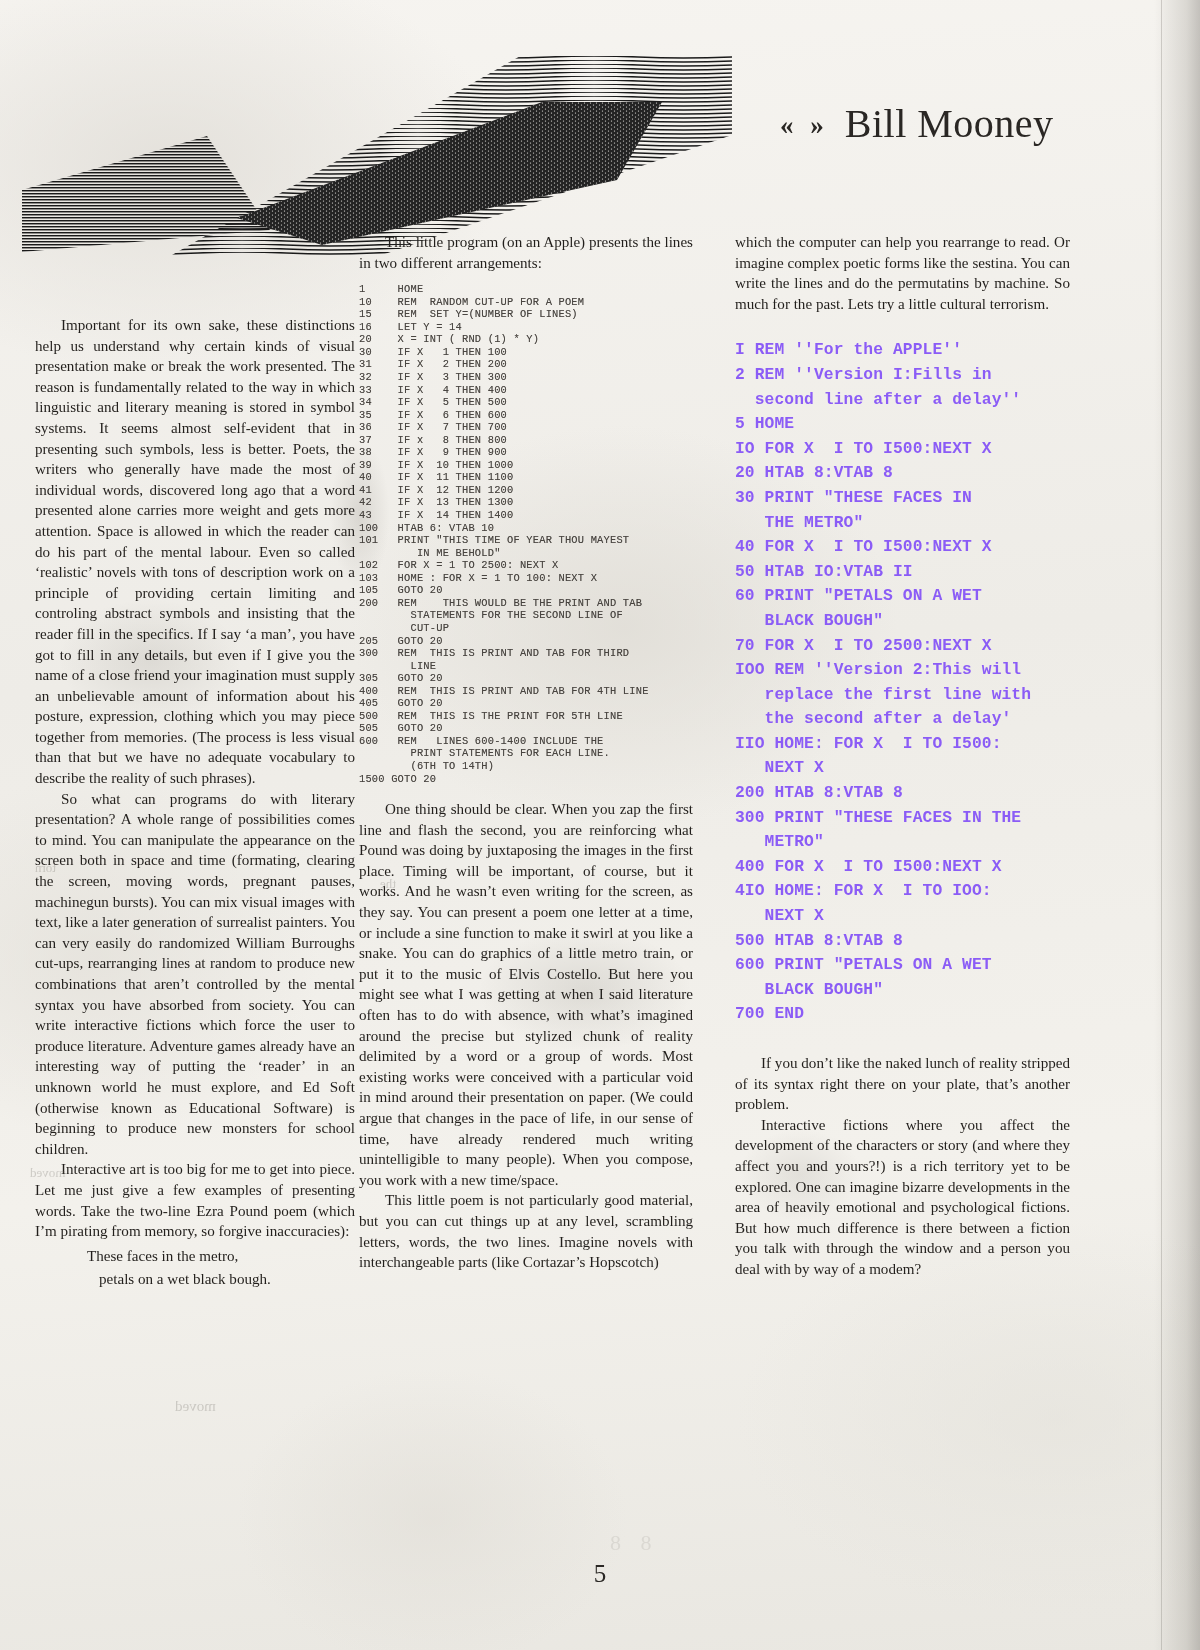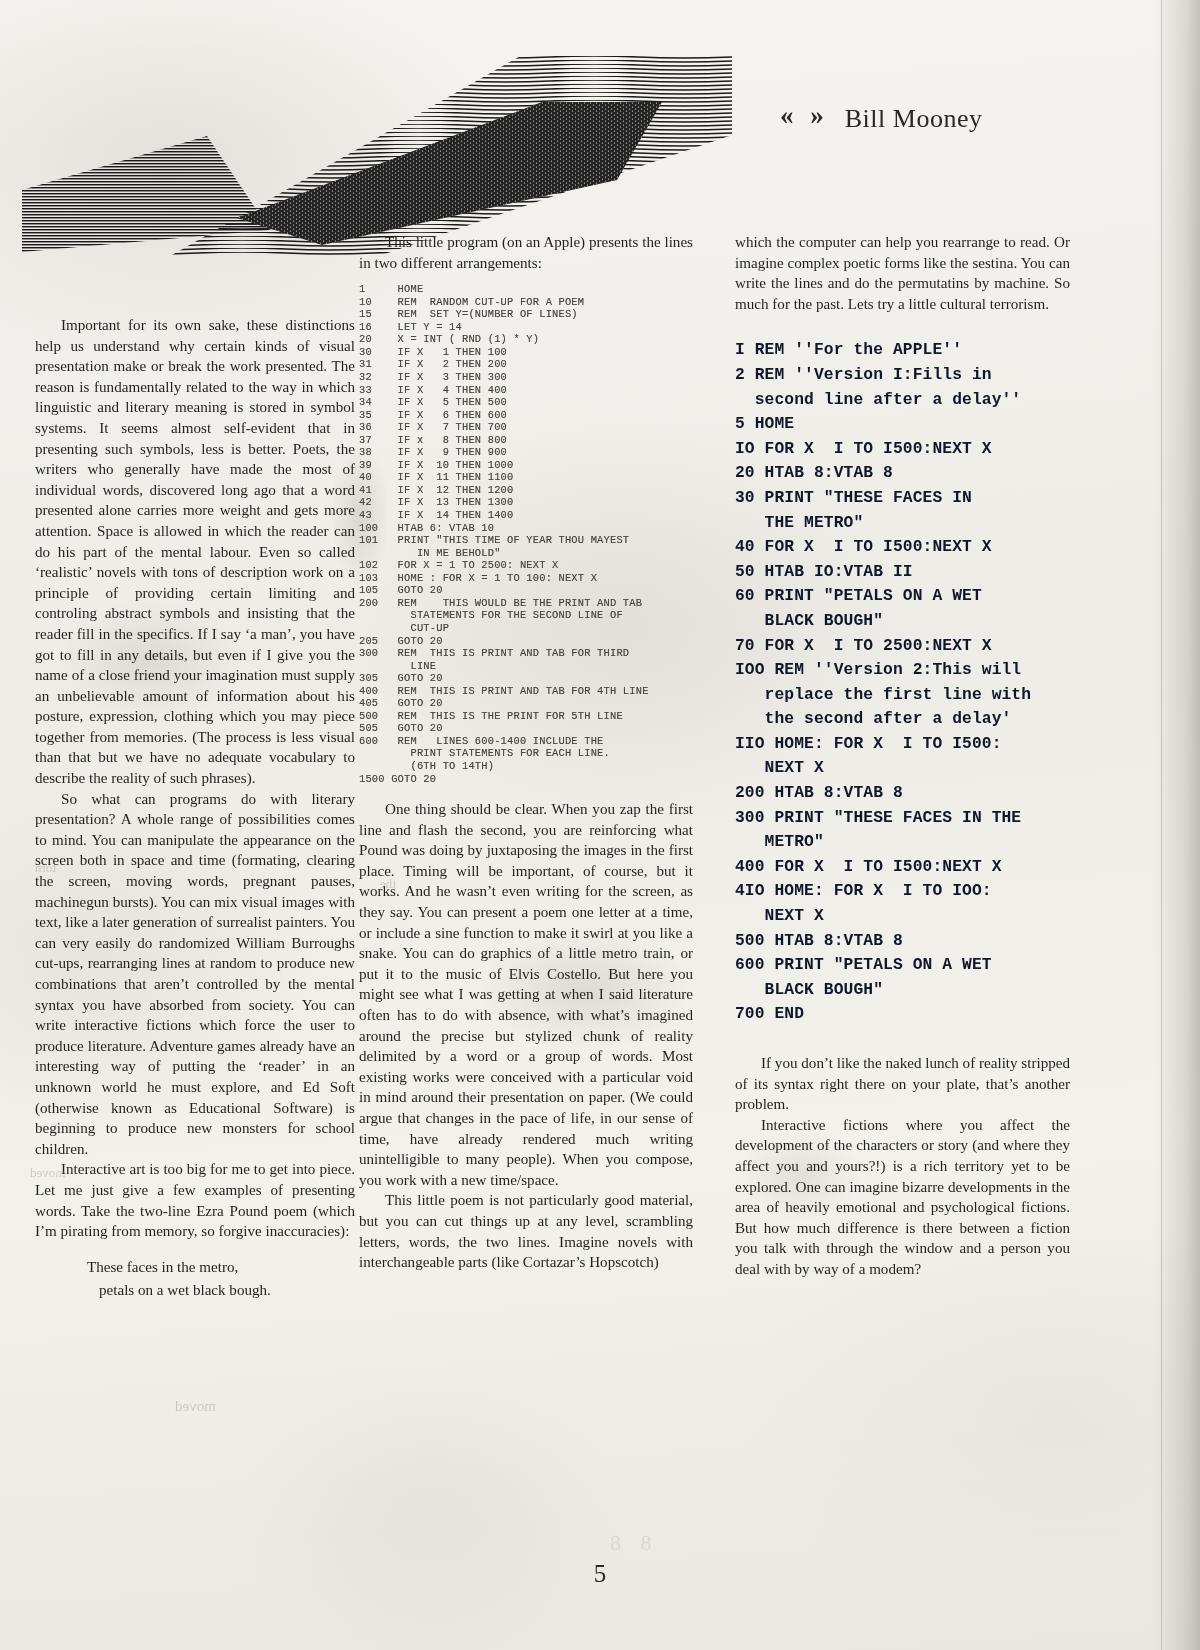--- a/index.html
+++ b/index.html
@@ -43,41 +43,41 @@
   #byline{
     position:absolute;left:780px;top:100px;width:300px;
     text-align:left;
     color:#2a2724;
   }
   #byline .guillemets{
     font-size:27px;font-weight:bold;letter-spacing:5px;
     vertical-align:3px;
   }
   #byline .name{
-    font-size:26px;letter-spacing:.5px;margin-left:16px;
+    font-size:40px;letter-spacing:.5px;margin-left:16px;
   }
 
   
   .col{
     position:absolute;
     color:#221f1c;
     font-size:15.1px;
     line-height:20.6px;
     text-align:justify;
     -webkit-hyphens:none;hyphens:none;
   }
   #col-left{left:35px;top:315px;width:320px;}
   #col-mid{left:359px;top:232px;width:334px;}
   #col-right{left:735px;top:232px;width:335px;}
 
   .col p{margin:0;text-indent:26px;}
   .col p.noindent{text-indent:0;}
 
   .poem{
-    margin:14px 0 0 0;
+    margin:3px 0 0 0;
     text-indent:0;
     text-align:left;
     padding-left:52px;
     line-height:23px;
   }
   .poem .l2{padding-left:12px;display:block;}
 
   
   .listing{
     font-family:Liberation Mono, monospace;
@@ -94,21 +94,21 @@
     text-shadow:0 0 .6px rgba(60,56,52,.55);
     letter-spacing:.2px;
   }
   #listing-mid .ln{display:block;}
 
   
   #listing-right{
     font-size:16.3px;
     line-height:24.6px;
     margin:24px 0 26px 0;
-    color:#0f172a;
+    color:#8b5cf6;
     letter-spacing:.1px;
     font-weight:bold;
     text-align:left;
   }
   #listing-right .ln{display:block;}
 
   
   #folio{
     position:absolute;left:0;top:1560px;width:1200px;
     text-align:center;font-size:25px;color:#2b2825;

